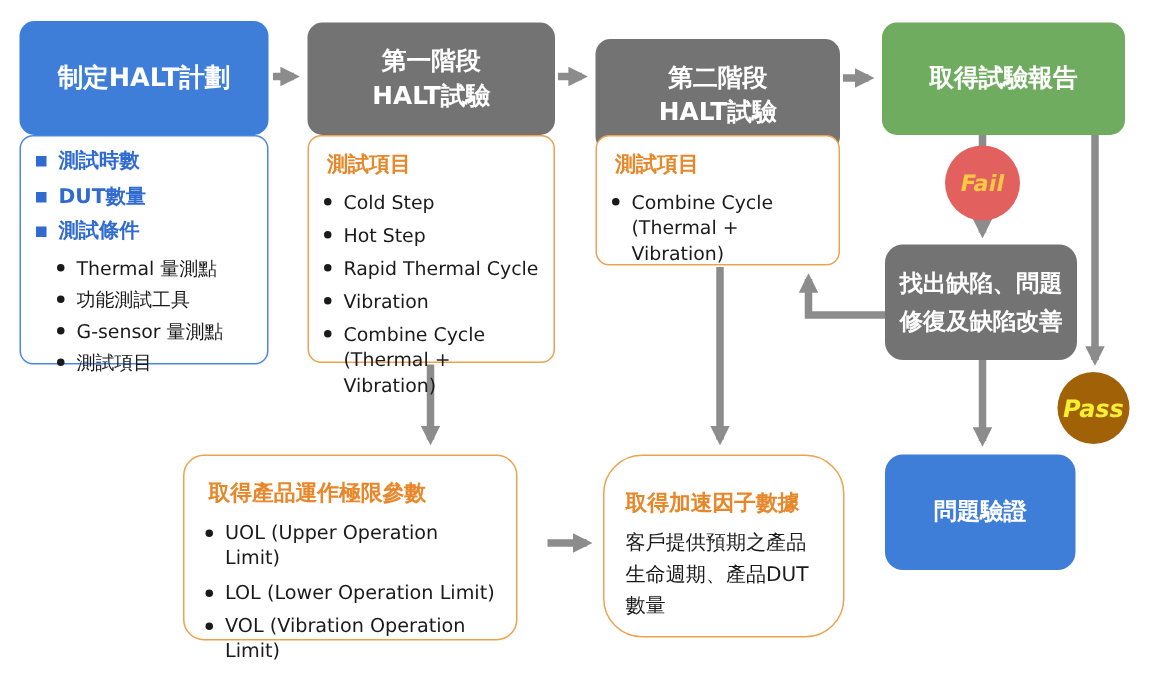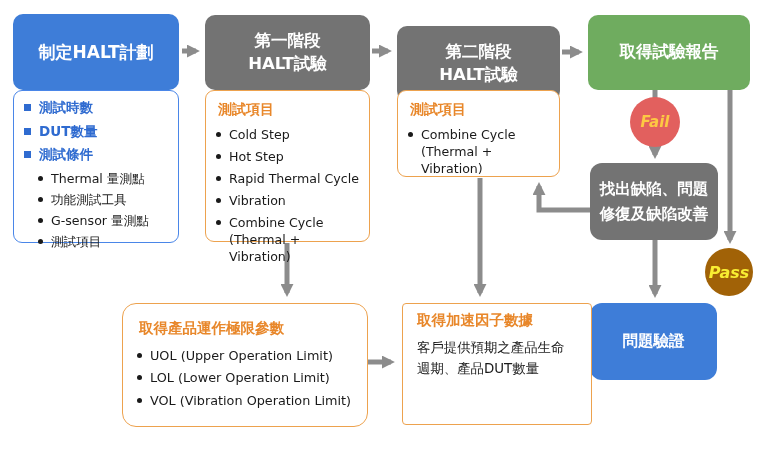--- a/index.html
+++ b/index.html
@@ -172,34 +172,34 @@
   </div>
 
   <div class="node badge pass" style="left:705px;top:248px;width:48px;height:48px;">
     <span>Pass</span>
   </div>
 
   <div class="node solid blue" style="left:590px;top:303px;width:127px;height:77px;">
     <span>問題驗證</span>
   </div>
 
-  <div class="node card orange-b" style="left:122px;top:303px;width:246px;height:124px;border-radius:14px;padding:13px 14px;">
+  <div class="node card orange-b" style="left:122px;top:303px;width:223px;height:124px;border-radius:14px;padding:13px 14px;">
     <div class="card-title" style="font-size:14.5px;margin-bottom:9px;">取得產品運作極限參數</div>
     <div class="row" style="margin-bottom:5px;">
       <span class="dot"></span>
       <span class="t-body" style="font-size:12.8px;">UOL (Upper Operation Limit)</span>
     </div>
     <div class="row" style="margin-bottom:5px;">
       <span class="dot"></span>
       <span class="t-body" style="font-size:12.8px;">LOL (Lower Operation Limit)</span>
     </div>
     <div class="row" style="margin-bottom:0;">
       <span class="dot"></span>
       <span class="t-body" style="font-size:12.8px;">VOL (Vibration Operation Limit)</span>
     </div>
   </div>
 
-  <div class="node card orange-b" style="left:402px;top:303px;width:190px;height:122px;border-radius:4px;padding:5px 12px;">
+  <div class="node card orange-b" style="left:402px;top:303px;width:161px;height:122px;border-radius:26px;padding:20px 12px;">
     <div class="card-title" style="font-size:14.5px;margin-bottom:8px;">取得加速因子數據</div>
     <div class="accel-body">客戶提供預期之產品生命週期、產品DUT數量</div>
   </div>
 
 </div>
 
 </body></html>

